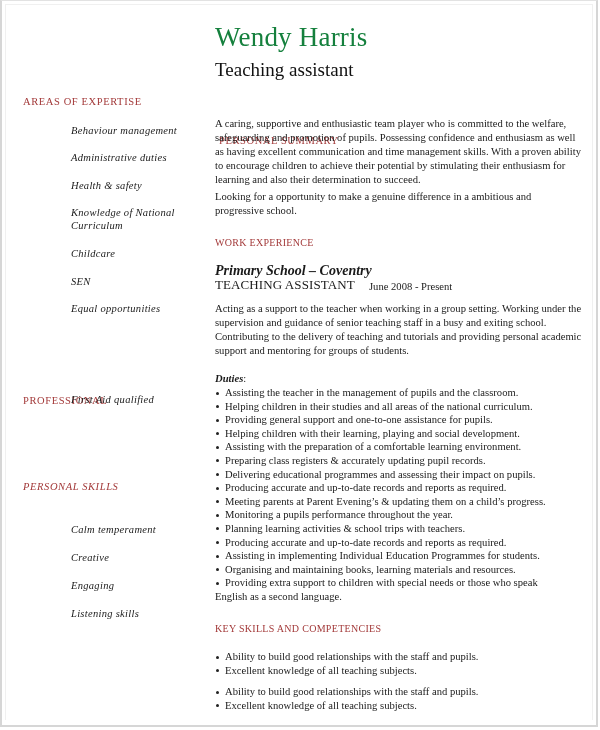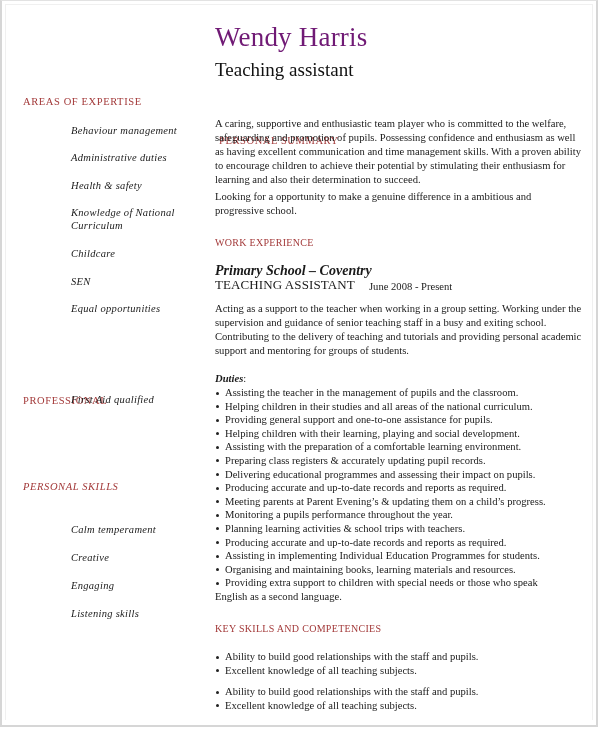--- a/index.html
+++ b/index.html
@@ -15,21 +15,21 @@
       box-sizing: border-box;
     }
     .inner-frame {
       position: absolute; left: 5px; top: 4px; width: 588px; height: 716px;
       border-left: 1px solid #f0f0f0; border-right: 1px solid #f0f0f0;
       border-top: 1px solid #f0f0f0;
       box-sizing: border-box;
     }
     .name {
       position: absolute; left: 215px; top: 22px;
-      font-size: 27px; color: #701a75; letter-spacing: 0.2px;
+      font-size: 27px; color: #15803d; letter-spacing: 0.2px;
     }
     .title {
       position: absolute; left: 215px; top: 59px;
       font-size: 19px; color: #111;
     }
     .sec-head {
       color: #a33a3a; font-size: 10.5px; letter-spacing: 0.6px;
     }
     .sec-head.lg { font-size: 10px; letter-spacing: 0.3px; }
     .left { position: absolute; left: 23px; width: 180px; }

